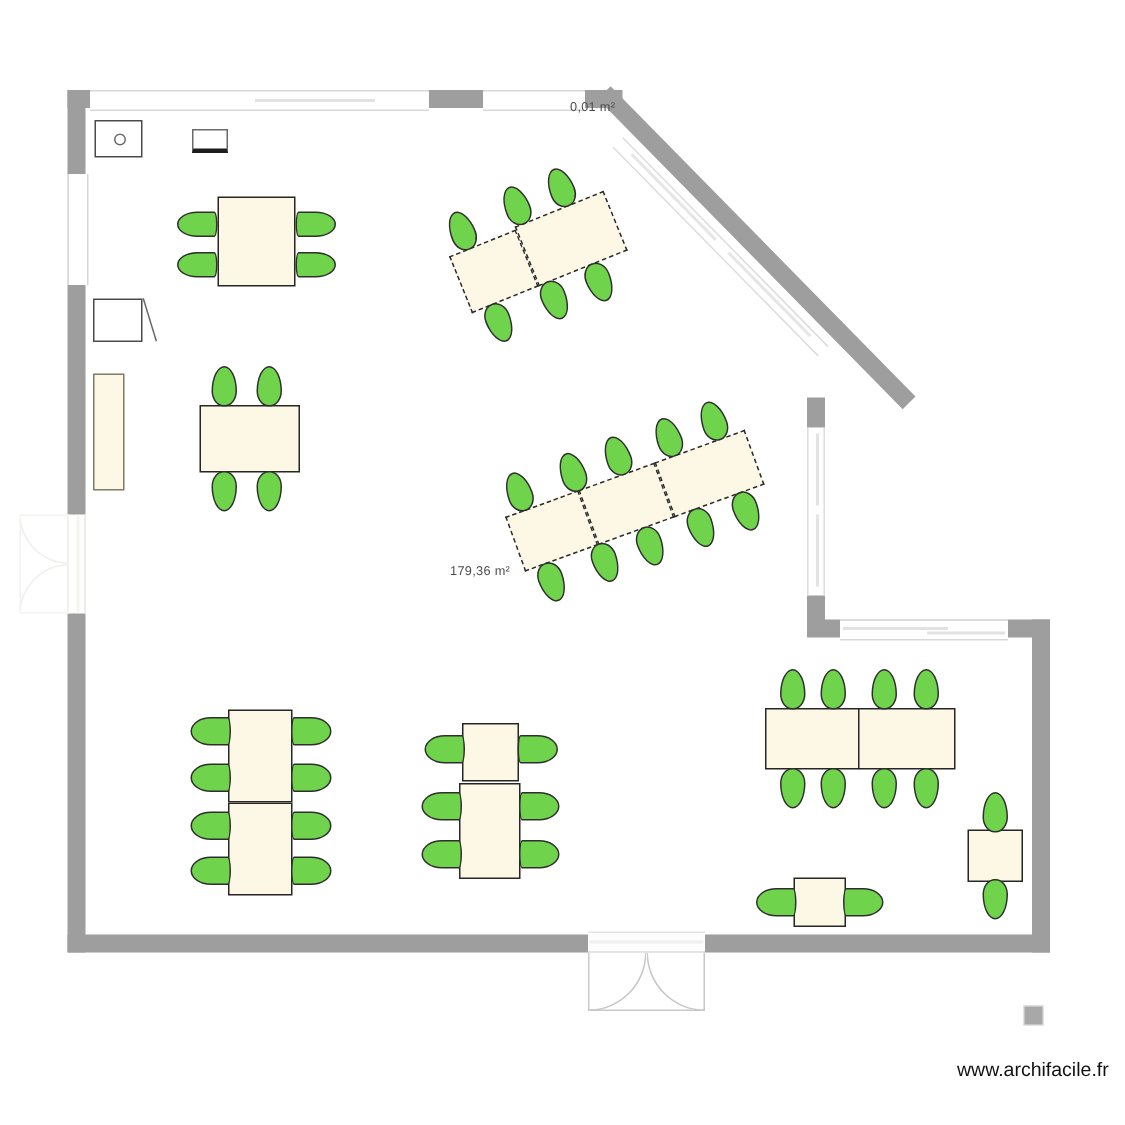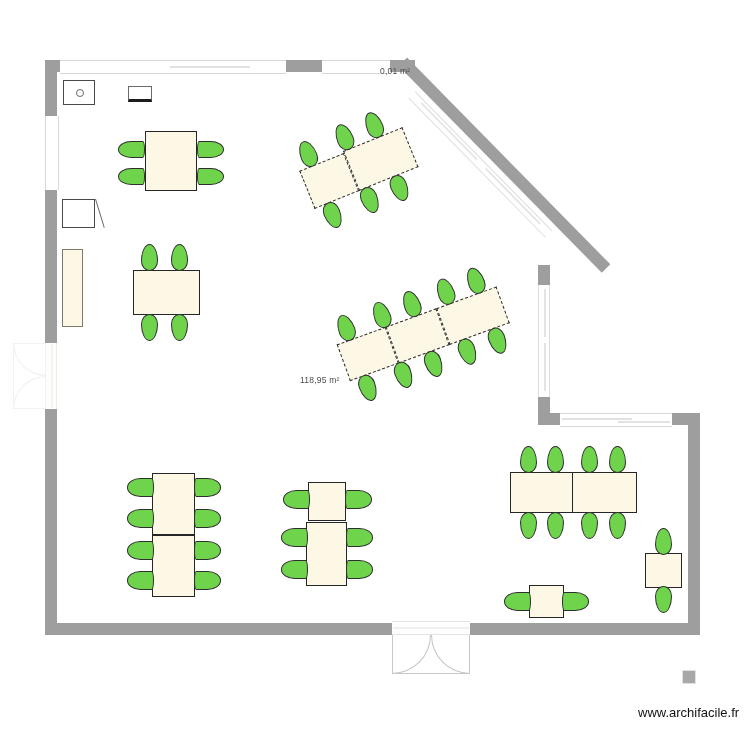--- a/index.html
+++ b/index.html
@@ -181,17 +181,17 @@
     <div class="chair hr" style="left:562px;top:592px;width:27px;height:19px;"></div>
   </div>
 
   <div class="grp" style="left:0;top:0;">
     <div class="table" style="left:645px;top:553px;width:37px;height:35px;"></div>
     <div class="chair v" style="left:655px;top:528px;width:17px;height:27px;"></div>
     <div class="chair vd" style="left:655px;top:586px;width:17px;height:27px;"></div>
   </div>
 
   <div class="arealabel" style="left:380px;top:66px;">0,01 m²</div>
-  <div class="arealabel" style="left:300px;top:375px;">118,95 m²</div>
+  <div class="arealabel" style="left:300px;top:375px;">179,36 m²</div>
 
   <div class="watermark" style="left:638px;top:705px;">www.archifacile.fr</div>
 
 </div>
 
 </body></html>

